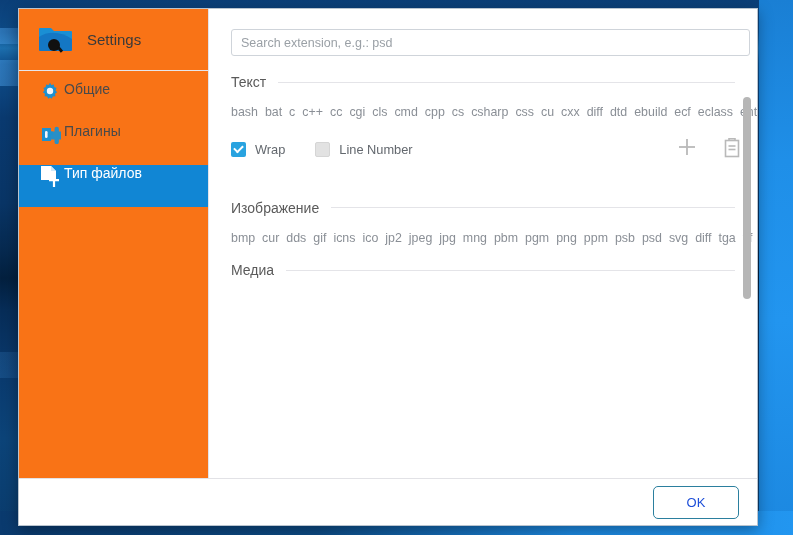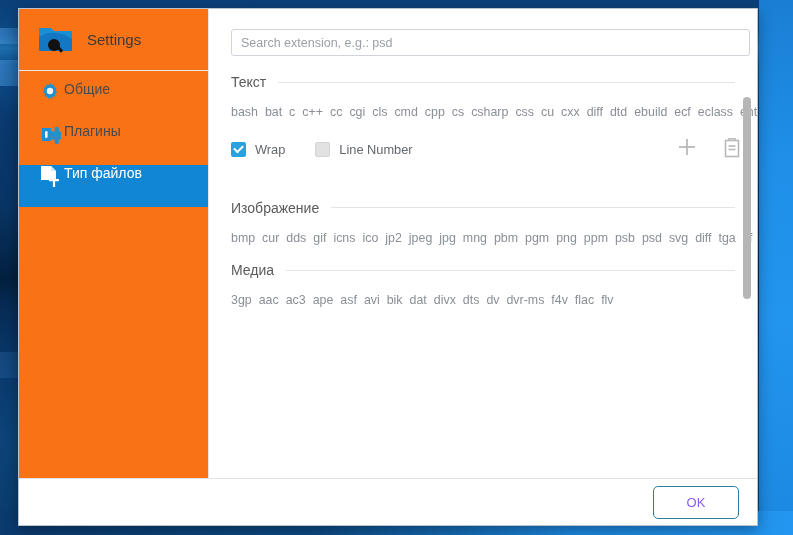--- a/index.html
+++ b/index.html
@@ -115,21 +115,21 @@
 
   
   .footer {
     height: 47px; background: #ffffff; border-top: 1px solid #e2e2e6;
     display: flex; align-items: center; justify-content: flex-end;
     gap: 10px; padding-right: 18px;
   }
   .btn {
     min-width: 86px; height: 33px; border-radius: 5px;
     border: 1px solid #2b7f9e; background: #ffffff;
-    color: #8b5cf6; font-size: 13px; cursor: pointer;
+    color: #1d4ed8; font-size: 13px; cursor: pointer;
     font-family: "Liberation Sans", sans-serif;
   }
 </style>
 </head>
 <body>
 
 <div class="streak" style="top:28px;height:16px;"></div>
 <div class="streak" style="top:60px;height:26px;"></div>
 <div class="streak" style="top:352px;height:26px;opacity:.35;"></div>
 <div class="desk-right"></div>
@@ -239,21 +239,20 @@
         </div>
         <div class="ext-list"><span>bmp</span><span>cur</span><span>dds</span><span>gif</span><span>icns</span><span>ico</span><span>jp2</span><span>jpeg</span><span>jpg</span><span>mng</span><span>pbm</span><span>pgm</span><span>png</span><span>ppm</span><span>psb</span><span>psd</span><span>svg</span><span>diff</span><span>tga</span><span>tif</span></div>
       </div>
 
       
       <div class="section" style="margin-top:14px;">
         <div class="sec-head">
           <span class="sec-title">Медиа</span>
           <span class="sec-rule"></span>
         </div>
-        <div class="ext-list"><span>3gp</span><span>aac</span><span>ac3</span><span>ape</span><span>asf</span><span>avi</span><span>bik</span><span>dat</span><span>divx</span><span>dts</span><span>dv</span><span>dvr-ms</span><span>f4v</span><span>flac</span><span>flv</span></div>
       </div>
 
       <div class="scroll-track">
         <div class="scroll-thumb"></div>
       </div>
     </div>
   </div>
 
   <div class="footer">
     <button class="btn">OK</button>

